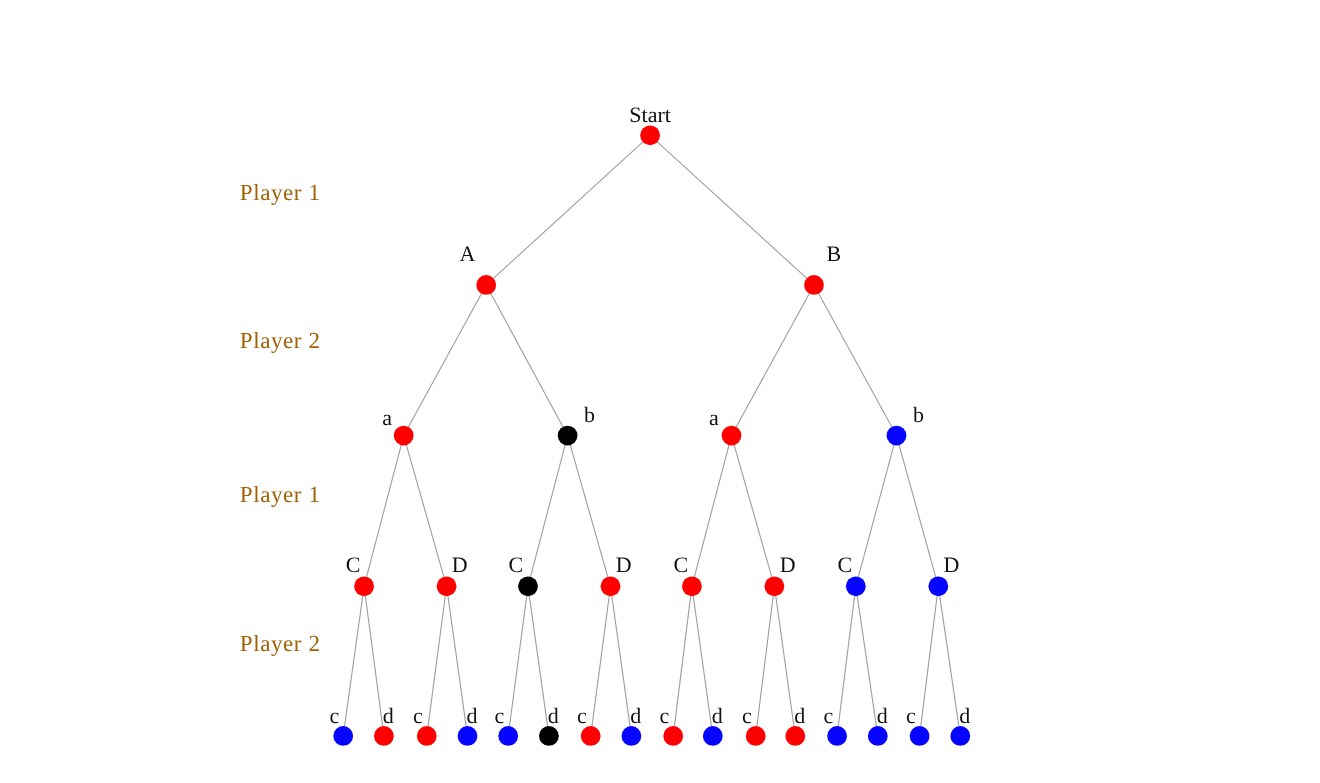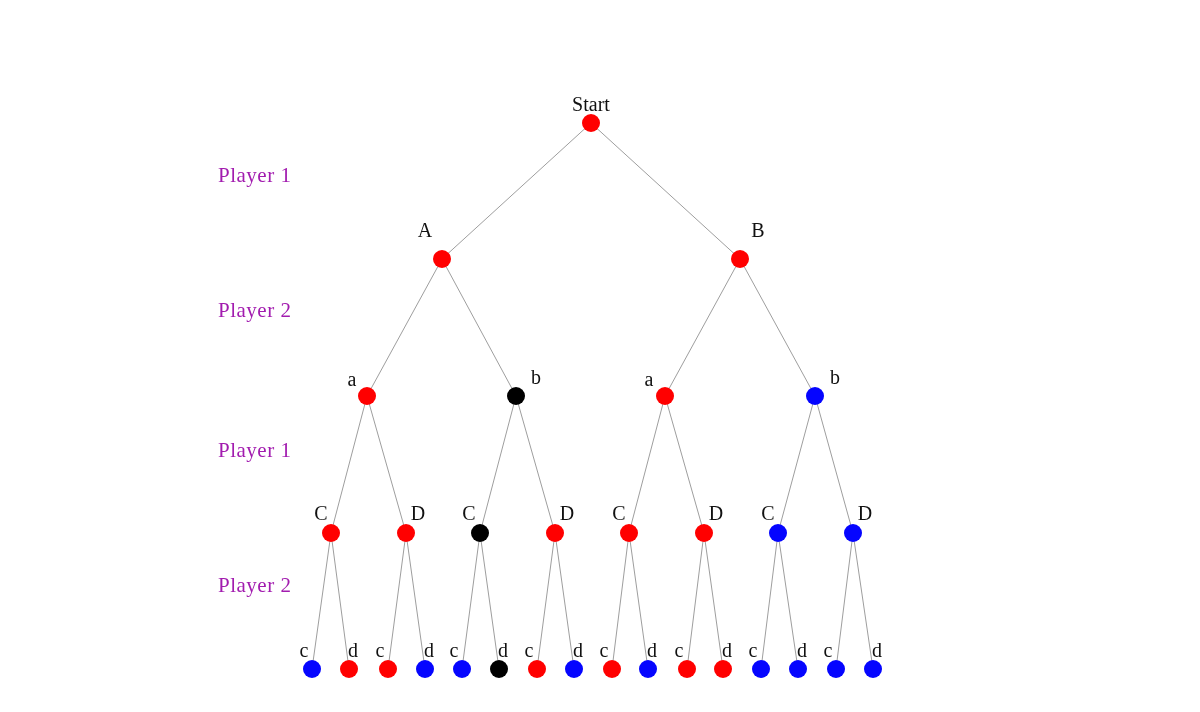--- a/index.html
+++ b/index.html
@@ -19,21 +19,21 @@
     margin-top: 36px;
   }
   #tree-svg {
     position: absolute;
     left: 0;
     top: 0;
   }
   .player-label {
     position: absolute;
     font-size: 21px;
-    color: #a21caf;
+    color: #a16207;
     white-space: nowrap;
     transform: translateY(-50%);
     letter-spacing: 0.5px;
   }
   text.node-label {
     font-family: "Liberation Serif", "DejaVu Serif", serif;
     font-size: 20px;
     fill: #111111;
   }
 </style>

